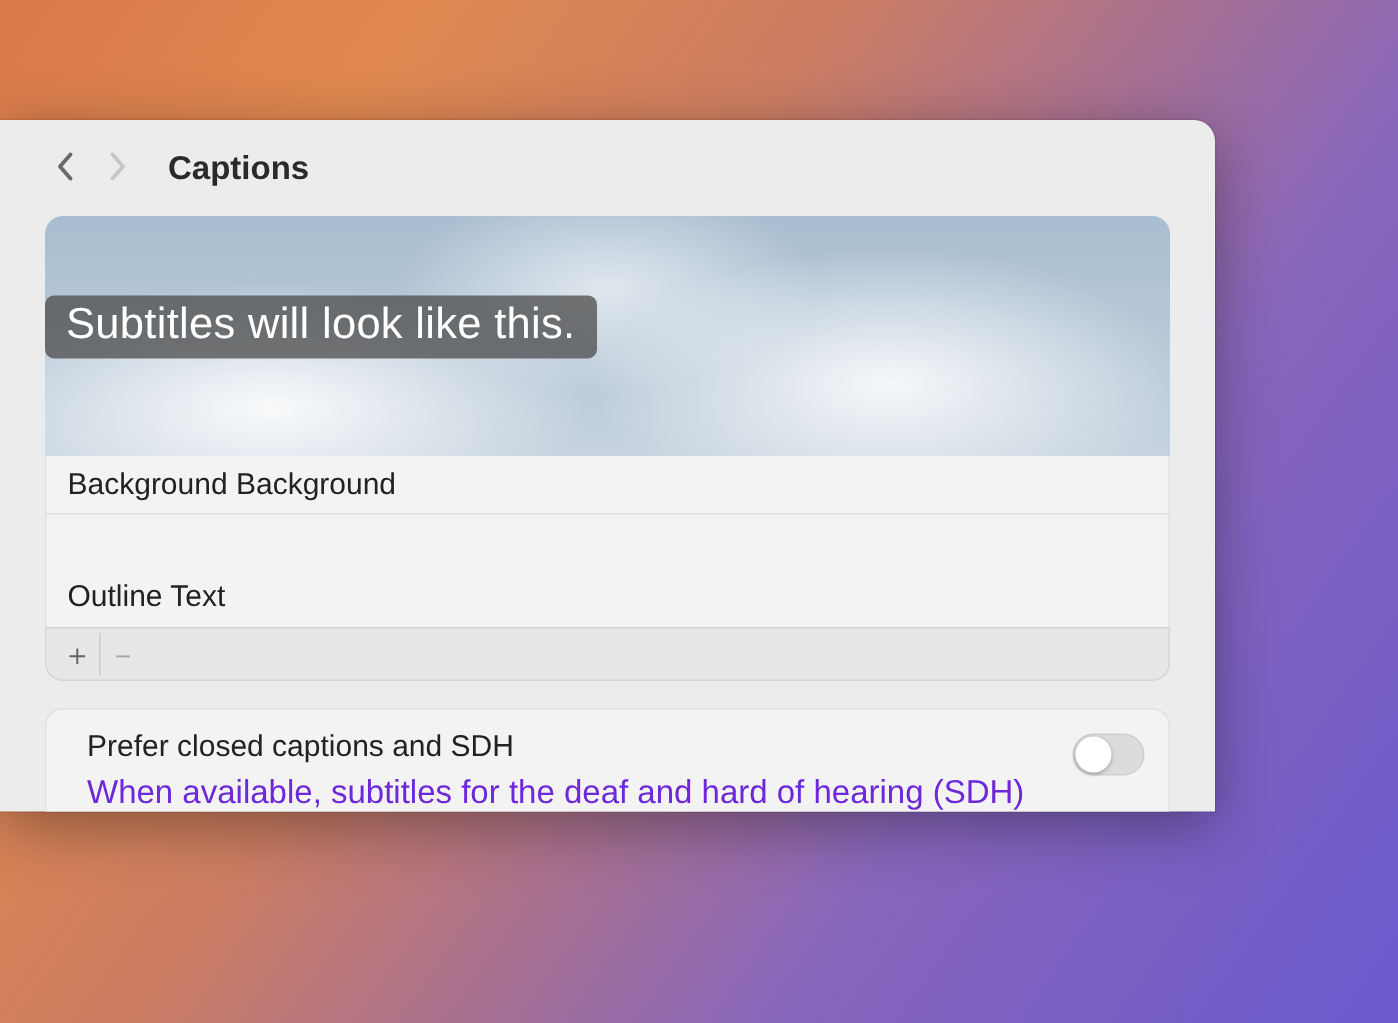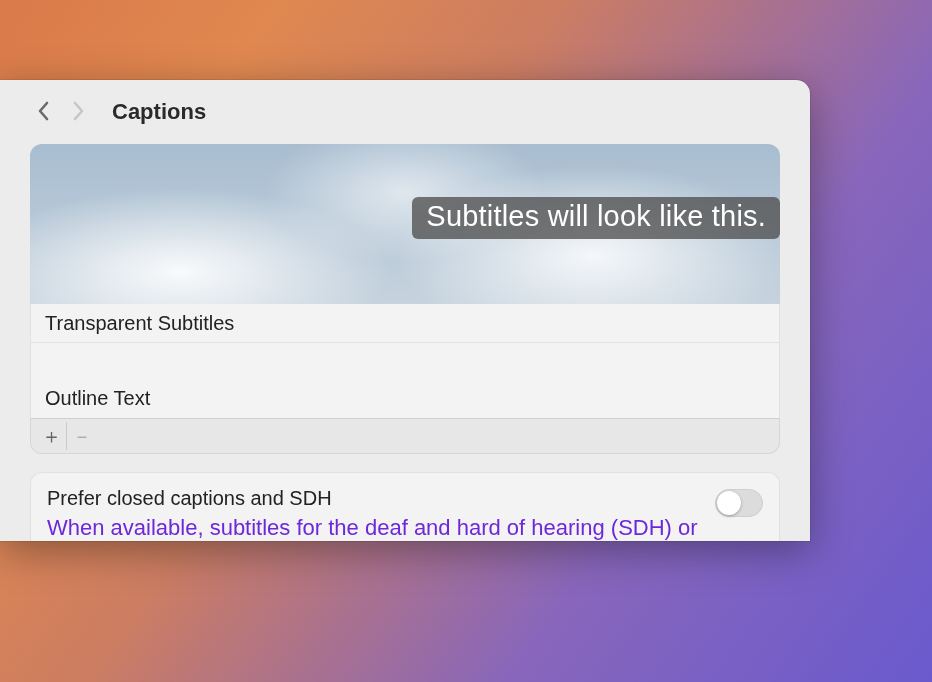--- a/index.html
+++ b/index.html
@@ -46,21 +46,21 @@
     height: 160px;
     border-top-left-radius: 12px;
     border-top-right-radius: 12px;
     background:
       radial-gradient(ellipse 300px 120px at 20% 80%, rgba(255,255,255,0.9), transparent 70%),
       radial-gradient(ellipse 280px 130px at 75% 70%, rgba(255,255,255,0.85), transparent 70%),
       radial-gradient(ellipse 200px 100px at 50% 30%, rgba(255,255,255,0.6), transparent 70%),
       linear-gradient(#a8bdd0, #c6d3de);
     display: flex;
     align-items: center;
-    justify-content: flex-end;
+    justify-content: flex-start;
     position: relative;
   }
   .preview-caption {
     background: rgba(80,80,80,0.78);
     color: #fff;
     font-size: 29px;
     font-weight: 400;
     padding: 3px 14px 6px 14px;
     border-radius: 6px;
     letter-spacing: 0.2px;
@@ -112,21 +112,21 @@
   .option-card {
     margin-top: 18px;
     background: #f3f3f3;
     border: 1px solid rgba(0,0,0,0.07);
     border-radius: 12px;
     padding: 14px 16px 16px 16px;
     display: flex;
     align-items: flex-start;
     gap: 16px;
   }
-  .option-text { flex: 1; }
+  .option-text { flex: 1; margin-left: 11px; }
   .option-title {
     font-size: 20px;
     color: #222;
     font-weight: 400;
     margin-bottom: 3px;
   }
   .option-desc {
     font-size: 22px;
     color: #6d28d9;
     line-height: 1.35;
@@ -172,21 +172,21 @@
     </button>
     <div class="title">Captions</div>
   </div>
 
   <div class="preview">
     <div class="preview-caption">Subtitles will look like this.</div>
   </div>
 
   <div class="list" id="style-list">
       <div class="row">
-        <span>Transparent Subtitles</span>
+        <span>Background Background</span>
       </div>
       <div class="row">
         <span>Outline Text</span>
       </div>
     </div>
 
   <div class="list-footer">
     <button class="footer-btn">
       <span>＋</span>
     </button>

